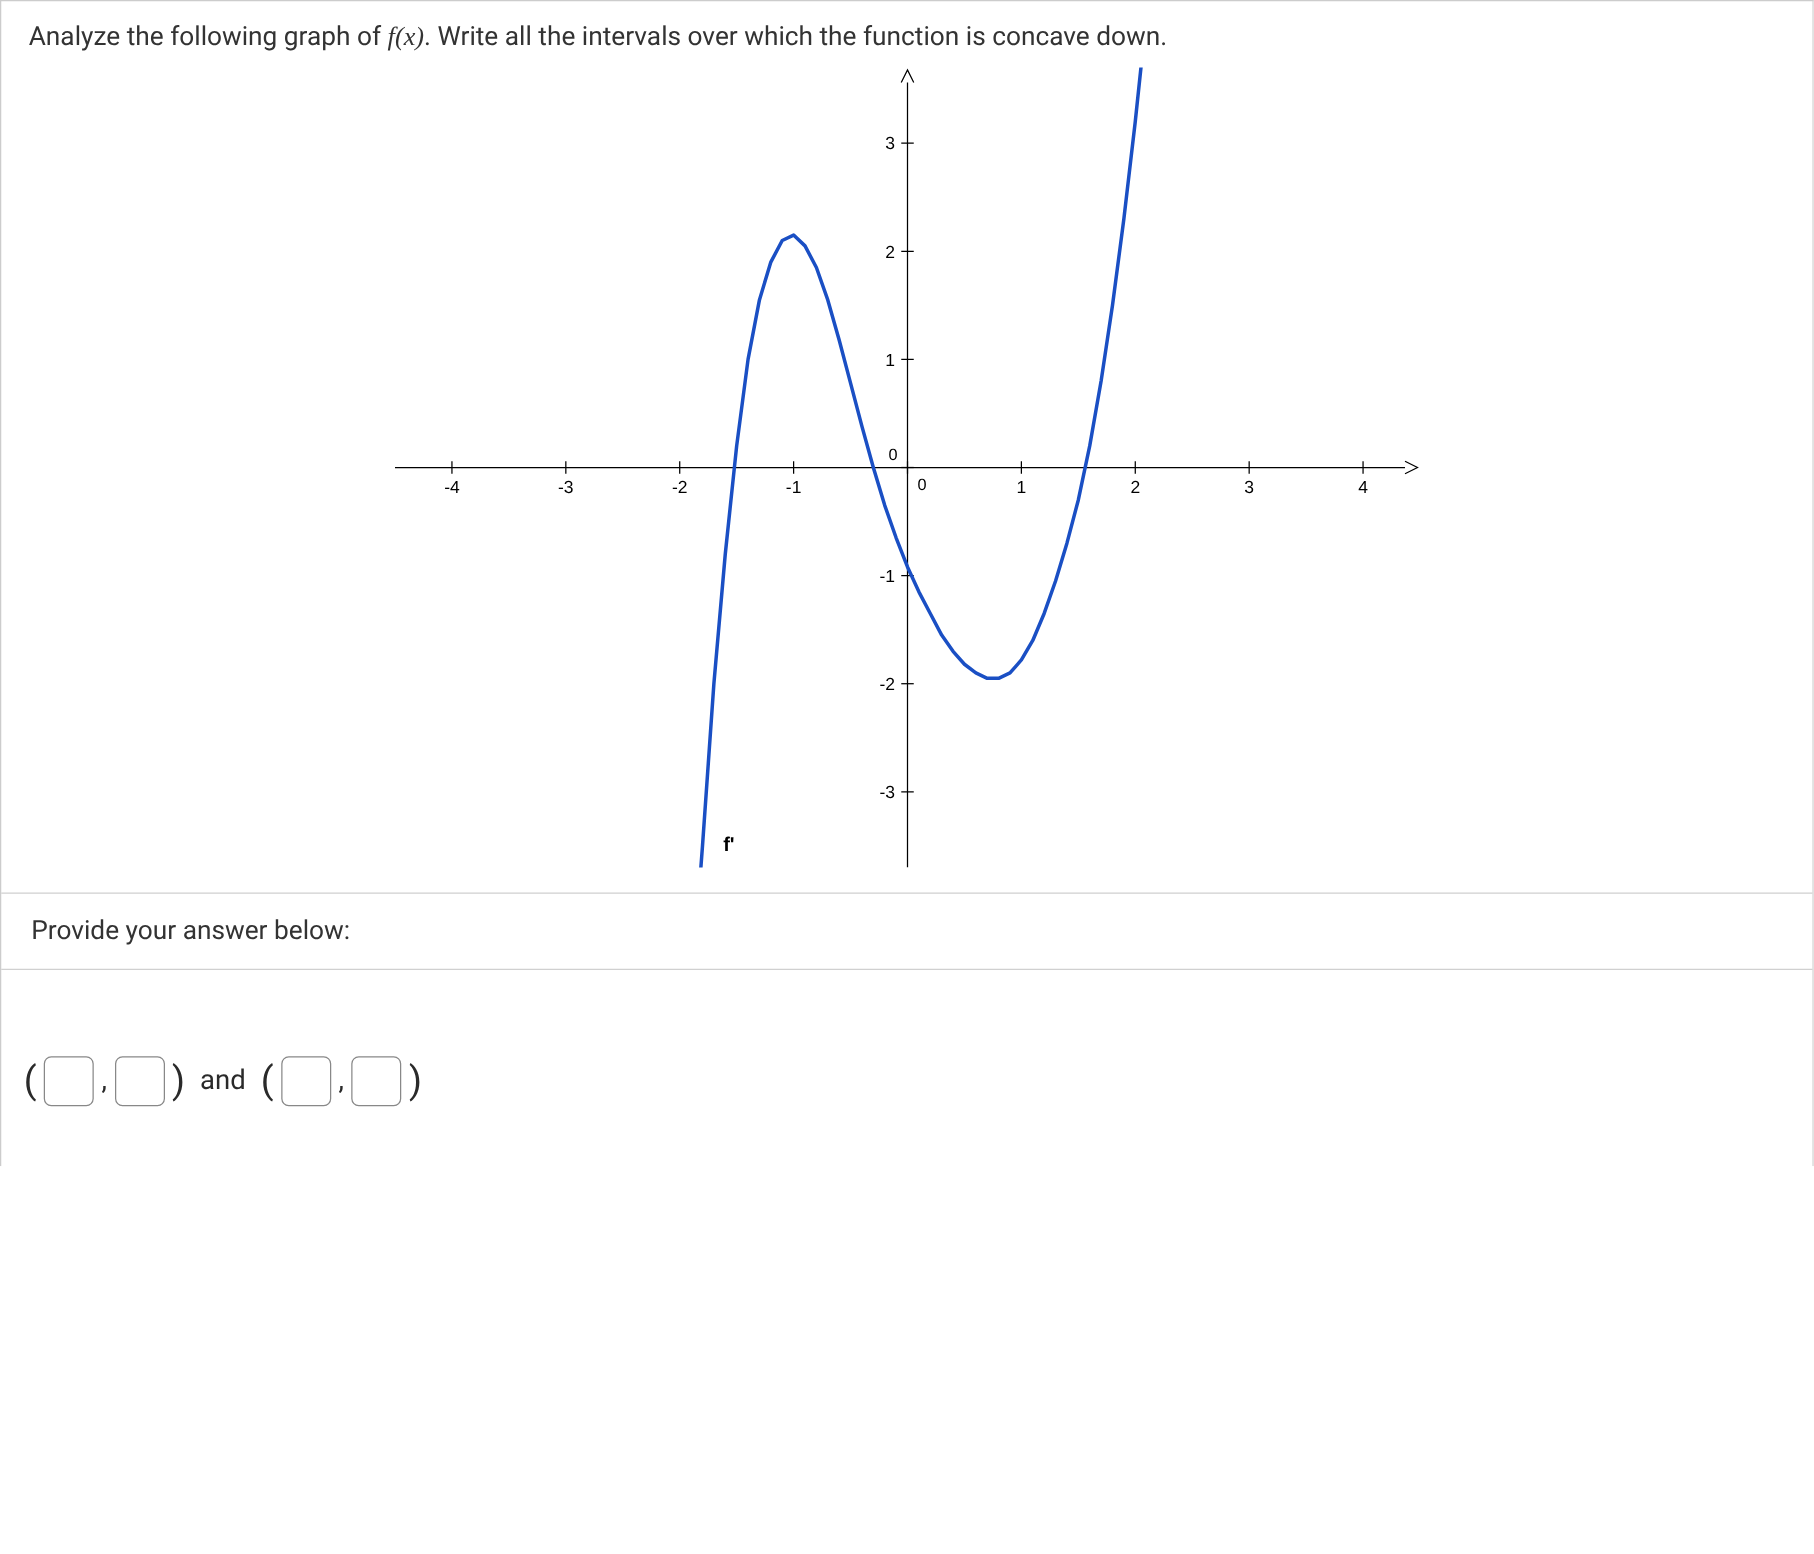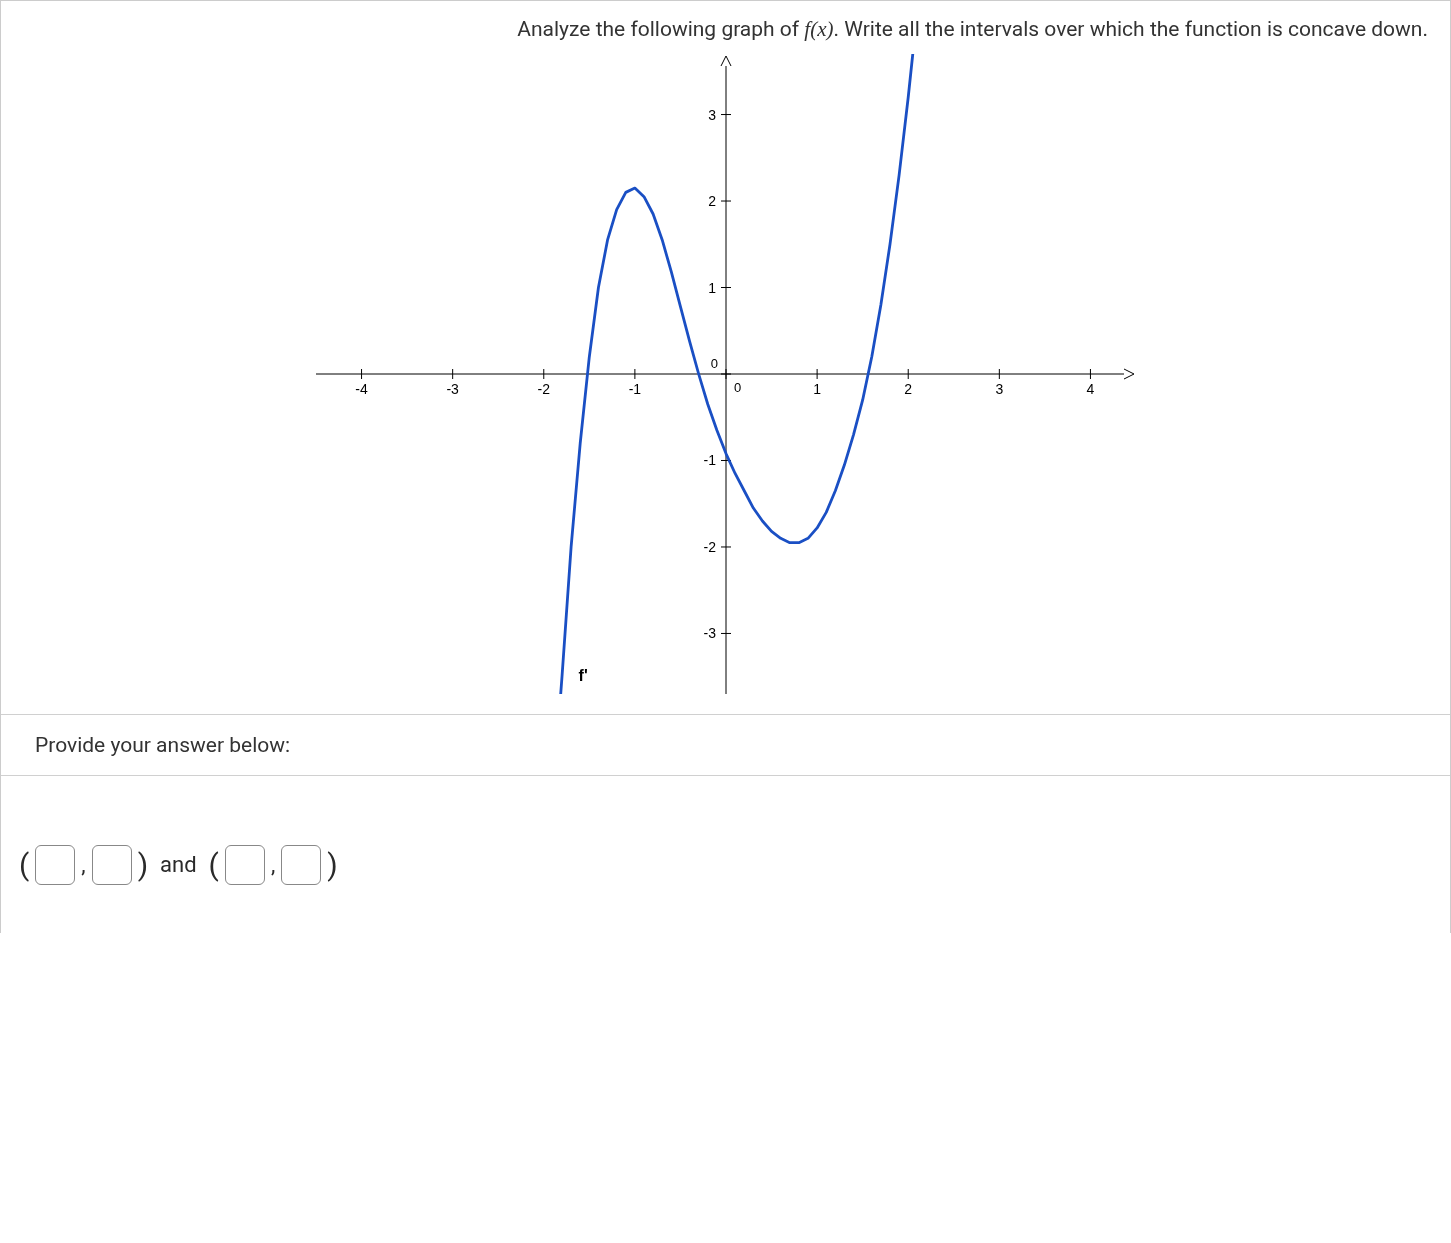--- a/index.html
+++ b/index.html
@@ -12,33 +12,32 @@
     width: 1451px;
   }
   .container {
     border: 1px solid #ccc;
     border-bottom: none;
   }
   .question {
     padding: 16px 22px 8px 22px;
     font-size: 21px;
     color: #333;
-    text-align: right;
   }
   .question .fx { font-style: italic; font-family: "Times New Roman", serif; }
   .chart-wrap {
     display: flex;
     justify-content: center;
     padding: 4px 0 20px 0;
   }
   .divider {
     border-top: 1px solid #d0d0d0;
   }
   .prompt {
-    padding: 18px 22px 18px 34px;
+    padding: 18px 22px 18px 24px;
     font-size: 21px;
     color: #333;
   }
   .answer-row {
     padding: 60px 0 40px 18px;
     display: flex;
     align-items: center;
     gap: 6px;
     font-size: 22px;
   }

